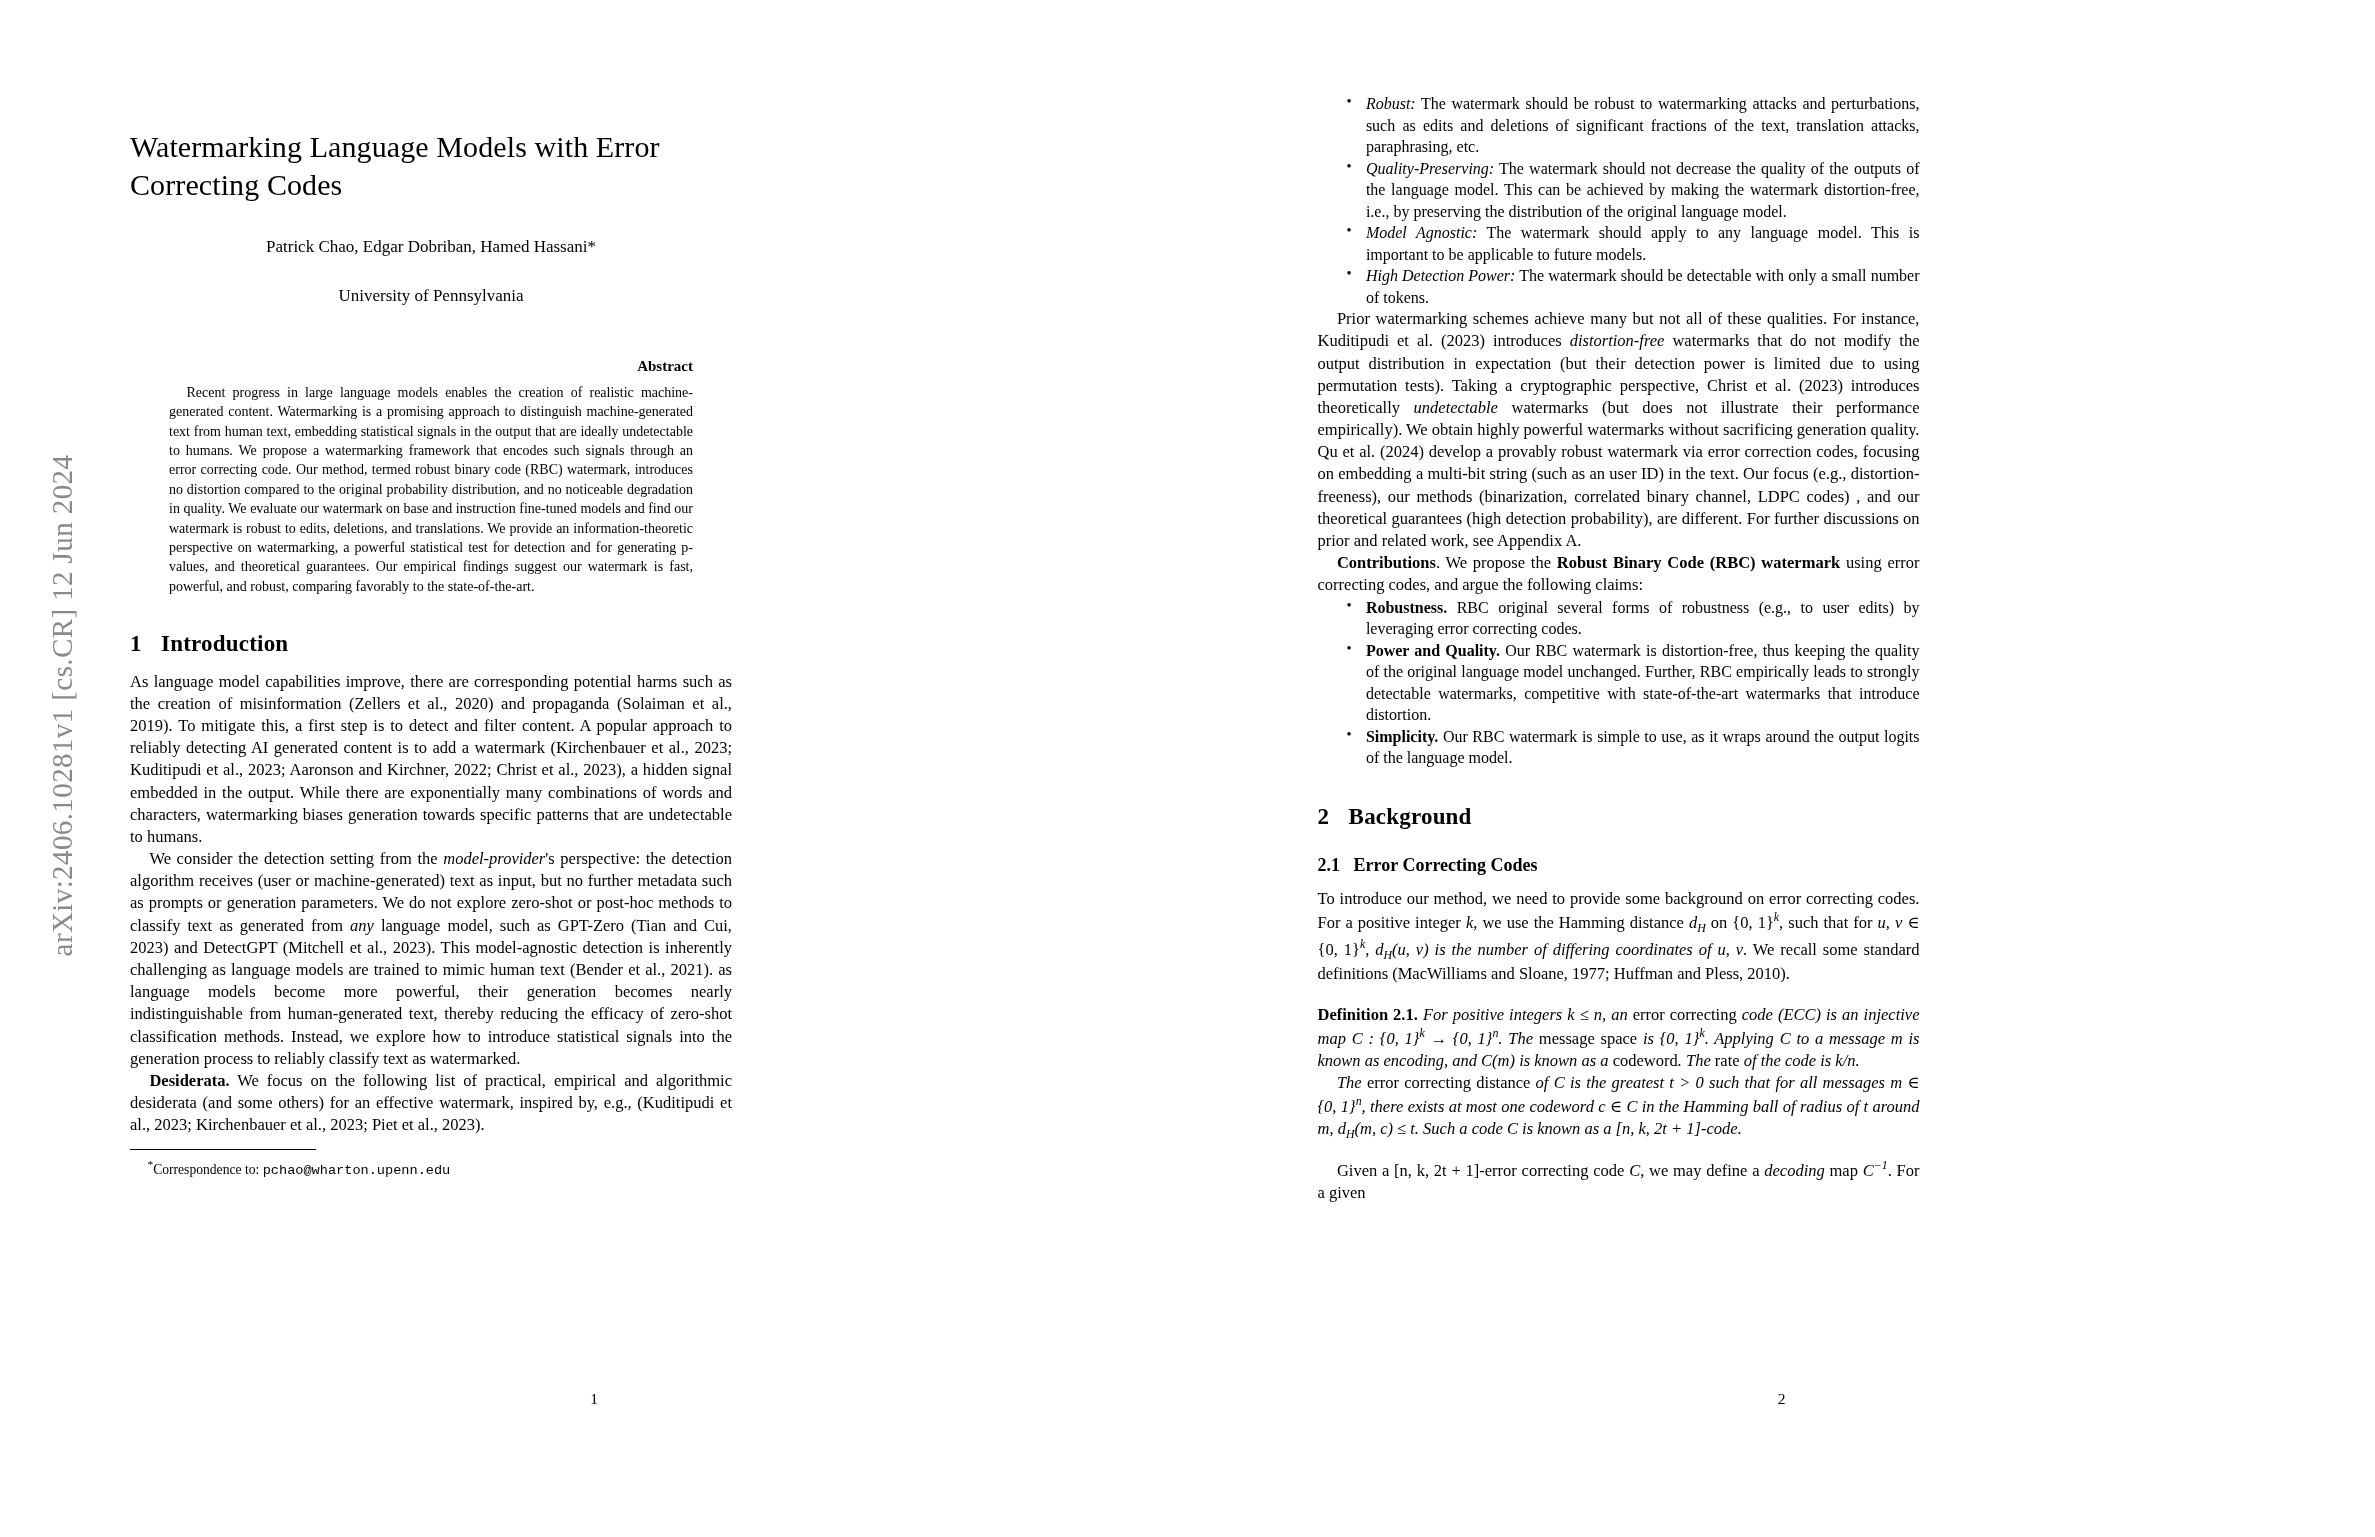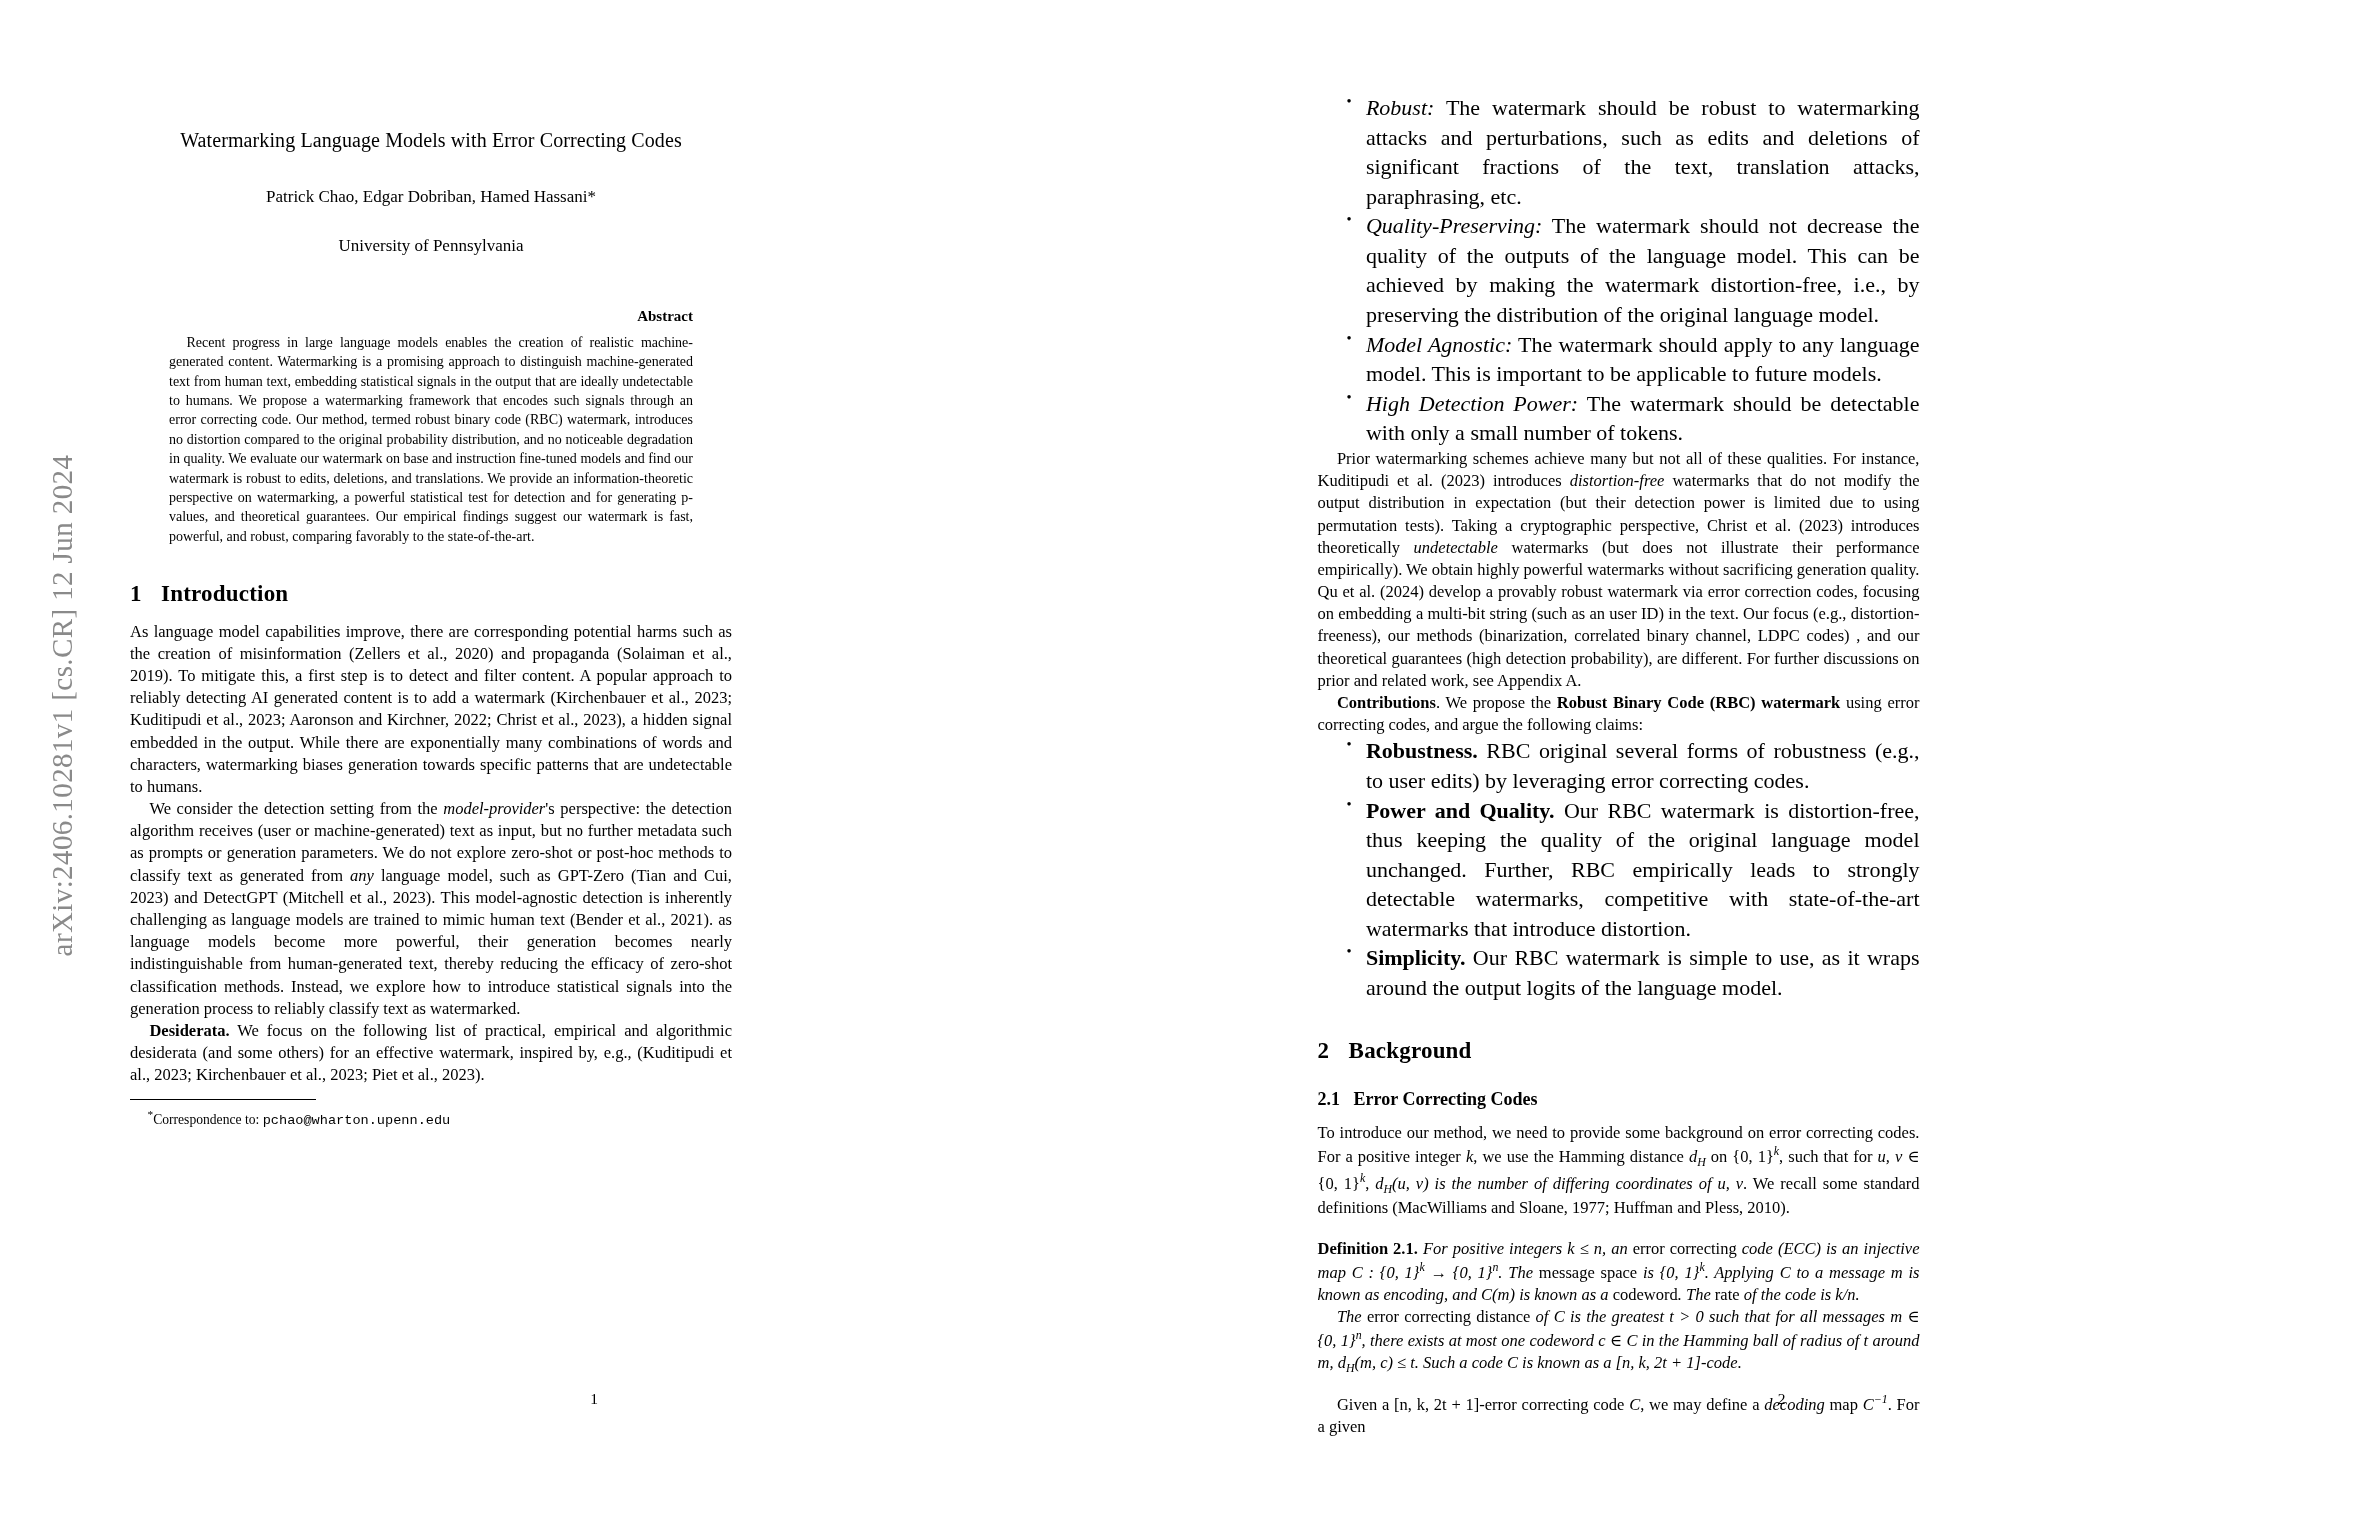--- a/index.html
+++ b/index.html
@@ -53,22 +53,21 @@
     left: 130px;
     top: 93px;
     width: 602px;
     height: 1281px;
   }
   .page-right .page-body {
     left: 130px;
   }
 
   .title {
-    font-size: 20px;
-    text-align: center;
+    font-size: 30px;
     line-height: 1.25;
     margin: 35px 0 0 0;
     font-weight: normal;
     letter-spacing: 0.1px;
   }
   .authors {
     text-align: center;
     font-size: 17px;
     margin-top: 33px;
     line-height: 1.3;
@@ -122,21 +121,21 @@
   p.body + p.body { text-indent: 19.4px; }
   p.noindent { text-indent: 0 !important; }
   p.indent { text-indent: 19.4px; }
 
   ul.bullets {
     margin: 0 0 0 0;
     padding-left: 29px;
     list-style: none;
   }
   ul.bullets li {
-    font-size: 22px;
+    font-size: 16px;
     line-height: 1.345;
     text-align: justify;
     position: relative;
     padding-left: 19.4px;
     margin-bottom: 0px;
     hyphens: none;
   }
   ul.bullets li::before {
     content: "\2022";
     position: absolute;

